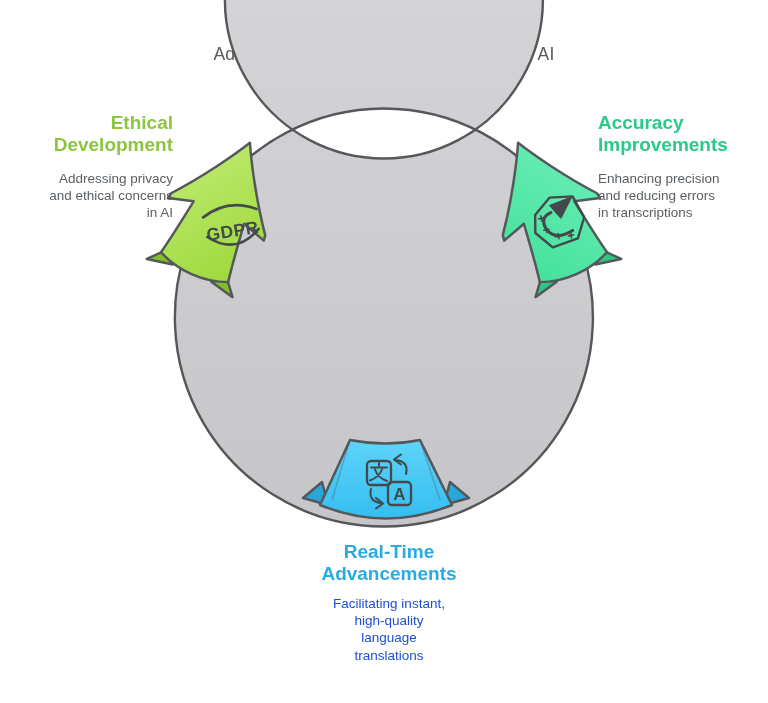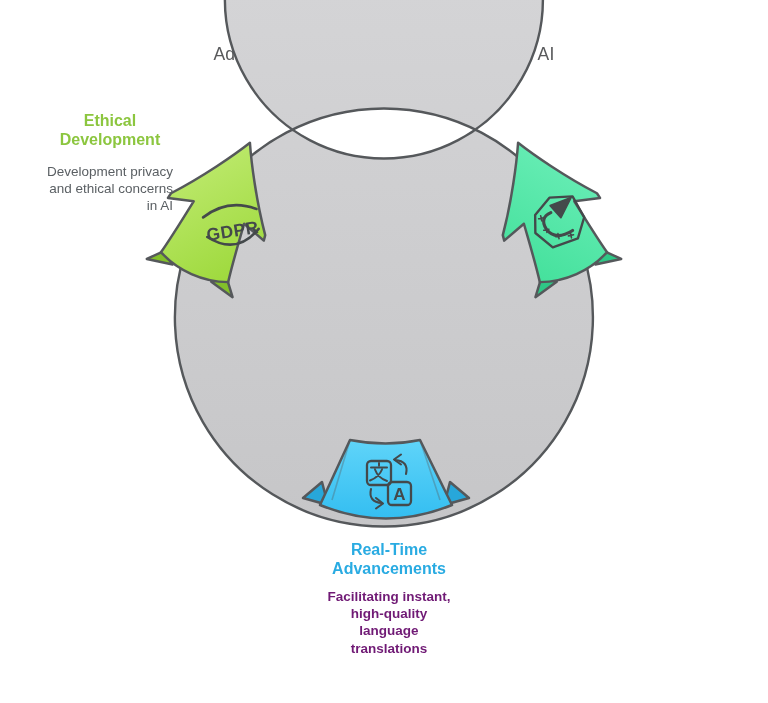--- a/index.html
+++ b/index.html
@@ -29,25 +29,24 @@
   }
   .diagram-svg {
     position: absolute;
     left: 0;
     top: 0;
   }
   .node-label {
     position: absolute;
   }
   .node-label .heading {
-    font-size: 16px;
+    font-size: 19px;
     font-weight: bold;
     line-height: 1.18;
     white-space: pre-line;
-    text-align: center;
   }
   .node-label .desc {
     margin-top: 13px;
     font-size: 13.5px;
     line-height: 1.28;
     white-space: pre-line;
   }
   .label-ethical {
     top: 112px;
     right: 595px;
@@ -149,28 +148,35 @@
       <path stroke-width="1.8" d="M -21 -7 h 6 M -18 -10 v 6
                M -18 7 h 6 M -15 4 v 6
                M -6 17 h 6 M -3 14 v 6
                M 8 19 h 6 M 11 16 v 6"></path>
     </g>
   </svg>
 
   <div class="node-label label-ethical">
     <div class="heading" style="color: rgb(140, 198, 63);">Ethical
 Development</div>
-    <div class="desc" style="color: rgb(90, 95, 99);">Development privacy
+    <div class="desc" style="color: rgb(90, 95, 99);">Addressing privacy
 and ethical concerns
 in AI</div>
   </div>
 
+  <div class="node-label label-accuracy">
+    <div class="heading" style="color: rgb(43, 201, 138);">Accuracy
+Improvements</div>
+    <div class="desc" style="color: rgb(90, 95, 99);">Enhancing precision
+and reducing errors
+in transcriptions</div>
+  </div>
 
   <div class="node-label label-translation">
     <div class="heading" style="color: rgb(41, 171, 226);">Real-Time
 Advancements</div>
-    <div class="desc" style="color: #701a75; font-weight: bold;">Facilitating instant,
+    <div class="desc" style="color: #1d4ed8;">Facilitating instant,
 high-quality
 language
 translations</div>
   </div>
 
 </div>
 
 </body></html>

